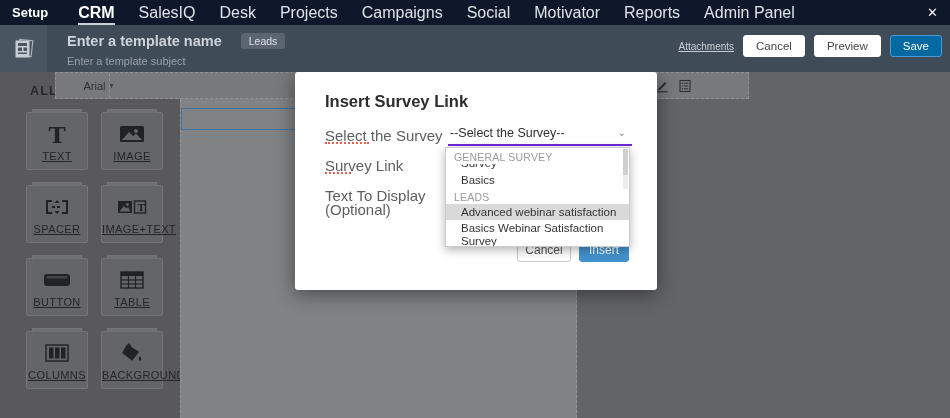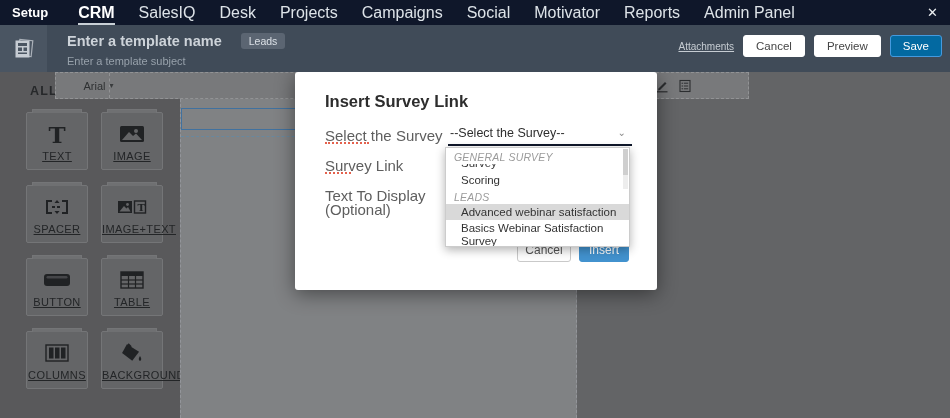--- a/index.html
+++ b/index.html
@@ -50,30 +50,30 @@
   .drop-line { position:absolute; left:0; top:37px; right:0; border-top:1px dashed #68889f; }
   .block-rail { position:absolute; left:579px; top:40px; width:24px; height:50px; background:#20456a; display:flex; flex-direction:column; align-items:center; justify-content:space-evenly; }
   .rail-divider { width:14px; border-top:1px dotted #57748f; }
   .rail-icon { cursor:pointer; display:flex; }
 
   
   .modal { position:absolute; left:295px; top:72px; width:362px; height:218px; background:#ffffff; border-radius:3px; box-shadow:0 4px 20px rgba(0,0,0,0.45); z-index:20; }
   .modal-title { position:absolute; left:30px; top:20px; font-size:16.5px; font-weight:bold; color:#2d2d2d; }
   .field-label { position:absolute; font-size:15px; color:#5e5e5e; }
   .req-underline { position:absolute; height:0; border-bottom:2px dotted #e4614d; }
-  .select-control { position:absolute; left:153px; top:52px; width:184px; height:22px; border-bottom:2px solid #0f172a; cursor:pointer; }
+  .select-control { position:absolute; left:153px; top:52px; width:184px; height:22px; border-bottom:2px solid #6d28d9; cursor:pointer; }
   .select-value { position:absolute; left:2px; top:2px; font-size:12.5px; color:#2e2e2e; }
   .select-chevron { position:absolute; right:6px; top:3px; font-size:10px; color:#8a8a8a; }
   .modal-btn { position:absolute; top:166px; height:24px; border-radius:3px; font-size:12px; display:flex; align-items:center; justify-content:center; cursor:pointer; }
   .modal-cancel { left:222px; width:54px; background:#fdfdfd; border:1px solid #c9c9c9; color:#555555; }
   .modal-insert { left:284px; width:50px; background:#4292ce; border:1px solid #4292ce; color:#ffffff; }
 
   
   .survey-dropdown { position:absolute; left:445px; top:147px; width:185px; height:100px; background:#ffffff; border:1px solid #cccccc; box-shadow:0 3px 9px rgba(0,0,0,0.3); z-index:30; overflow:hidden; }
-  .dd-group { font-size:10.5px; color:#9b9b9b; padding:3px 8px 1px; letter-spacing:0.2px;font-style:italic; }
+  .dd-group { font-size:10.5px; color:#9b9b9b; padding:3px 8px 1px; letter-spacing:0.2px; }
   .dd-item { font-size:11.5px; color:#333333; padding:2px 4px 2px 15px; white-space:nowrap; cursor:pointer; }
   .dd-item.clipped { height:8px; overflow:hidden; padding-top:0; padding-bottom:0; }
   .dd-item.clipped span { display:block; margin-top:-7px; }
   .dd-item.highlighted { background:#d9d9d9; }
   .dd-item.wrap { white-space:normal; line-height:13px; padding-right:24px; }
   .dd-scrollbar { position:absolute; right:1px; top:1px; width:5px; height:40px; background:#ededed; }
   .dd-thumb { width:5px; height:26px; background:#cfcfcf; }
 </style>
 </head>
 <body>
@@ -342,21 +342,21 @@
 
     <div class="modal-btn modal-cancel">Cancel</div>
     <div class="modal-btn modal-insert">Insert</div>
   </div>
 
   <div class="survey-dropdown">
     <div class="dd-group">GENERAL SURVEY</div>
     <div class="dd-item clipped">
       <span>Survey</span>
     </div>
-    <div class="dd-item">Scoring</div>
+    <div class="dd-item">Basics</div>
     <div class="dd-group">LEADS</div>
     <div class="dd-item highlighted">Advanced webinar satisfaction</div>
     <div class="dd-item wrap">Basics Webinar Satisfaction Survey</div>
     <div class="dd-scrollbar">
         <div class="dd-thumb"></div>
       </div>
   </div>
 
 </div>
 

